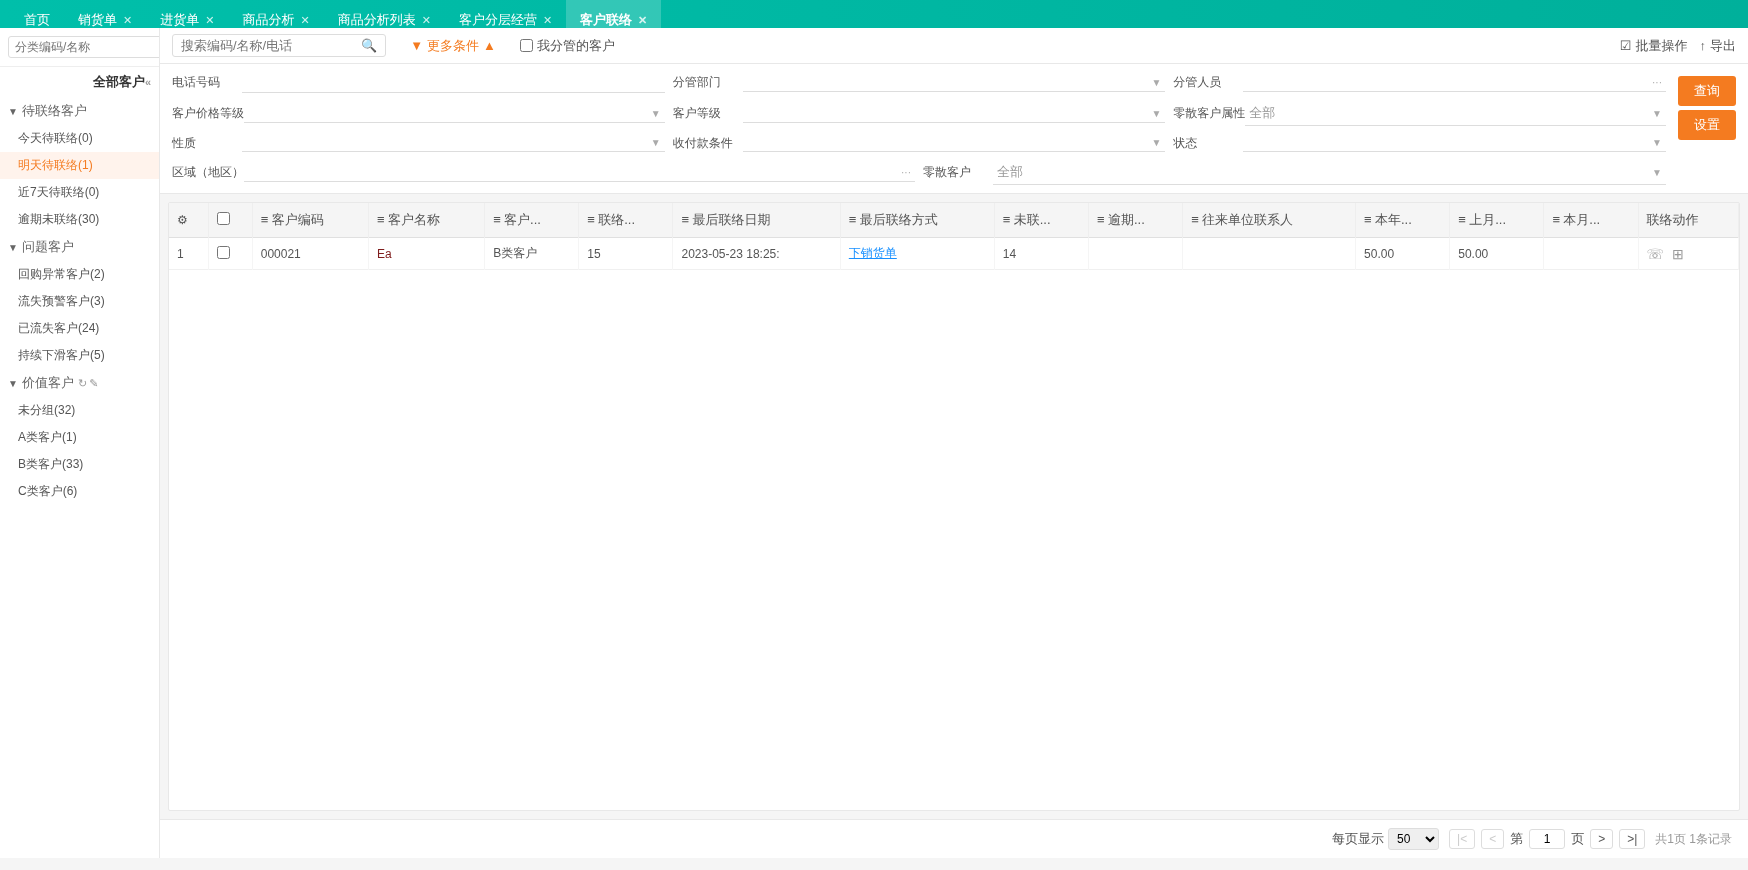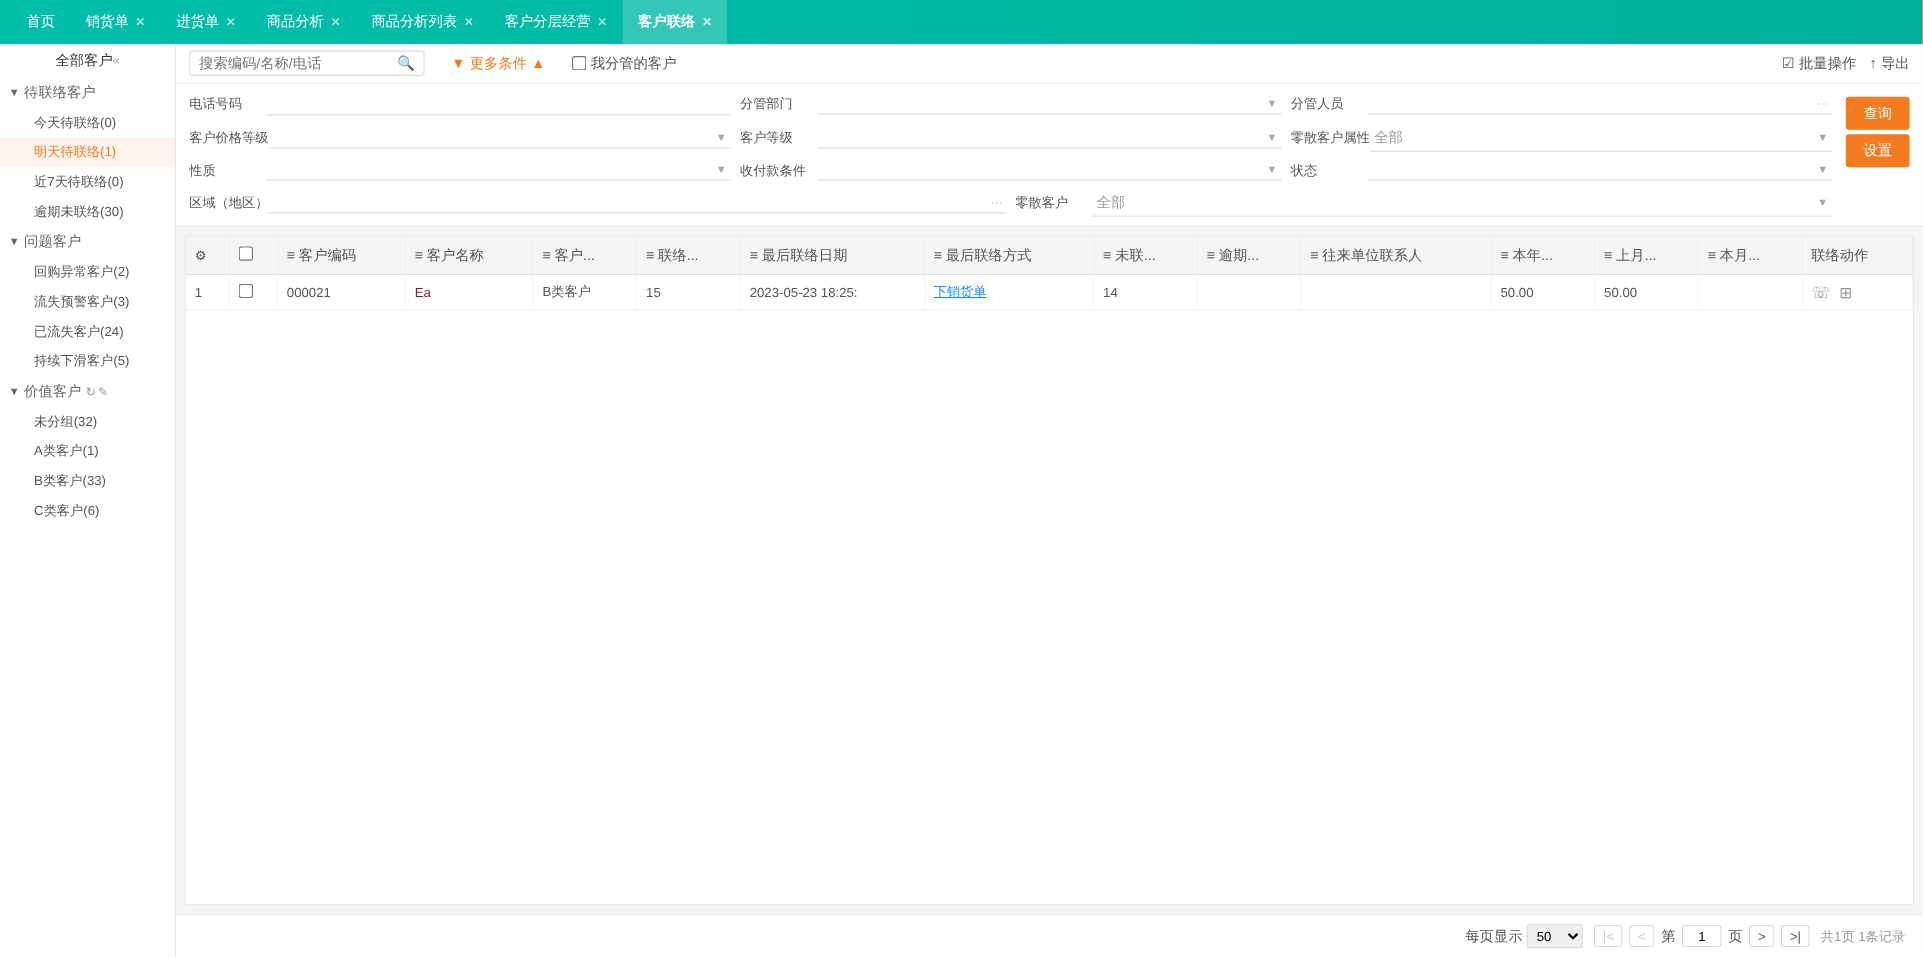--- a/index.html
+++ b/index.html
@@ -1,20 +1,20 @@
 <!DOCTYPE html>
 <html><head>
   <meta charset="utf-8">
   <style>
     * { box-sizing: border-box; margin: 0; padding: 0; font-family: 'Microsoft YaHei', Arial, sans-serif; font-size: 13px; }
     body { background: #f5f5f5; }
 
     
     .top-nav {
-      height: 40px;
+      height: 28px;
       background: linear-gradient(to right, #00bfaa, #00b09b);
       display: flex;
       align-items: flex-start;
       padding: 0 10px;
     }
     .nav-item {
       color: #fff;
       padding: 0 14px;
       height: 40px;
       display: flex;
@@ -50,38 +50,38 @@
       flex: 1;
       border: 1px solid #ddd;
       border-radius: 3px;
       padding: 3px 6px;
       font-size: 12px;
       outline: none;
     }
     .sidebar-section-title {
       display: flex;
       align-items: center;
-      justify-content: center;
+      justify-content: flex-end;
       padding: 6px 8px;
-      font-weight: normal;
+      font-weight: bold;
       color: #333;
       font-size: 13px;
     }
     .sidebar-section-title .collapse-icon { color: #999; font-size: 11px; cursor: pointer; }
     .sidebar-group-header {
       display: flex;
       align-items: center;
       padding: 5px 8px;
       color: #666;
       font-size: 12px;
       cursor: pointer;
     }
     .sidebar-group-header .arrow { margin-right: 4px; font-size: 10px; }
     .sidebar-item {
-      padding: 5px 8px 5px 31px;
+      padding: 5px 8px 5px 18px;
       color: #555;
       font-size: 12px;
       cursor: pointer;
       white-space: nowrap;
     }
     .sidebar-item.active { background: #fff3ec; color: #f47b20; }
 
     
     .content-area {
       flex: 1;
@@ -331,20 +331,24 @@
   </div>
   <div class="nav-item active">
     <span>客户联络</span>
     <span class="close-x">✕</span>
   </div>
 </div>
 
 <div class="main-layout">
 
   <div class="sidebar">
+    <div class="sidebar-search">
+      <input type="text" placeholder="分类编码/名称" style="">
+
+    </div>
     <div class="sidebar-section-title">
       <span>全部客户</span>
       <span class="collapse-icon">«</span>
     </div>
 
     <div class="sidebar-group-header">
       <span class="arrow">▼</span>
       <span>待联络客户</span>
     </div>
     <div class="sidebar-item">今天待联络(0)</div>

